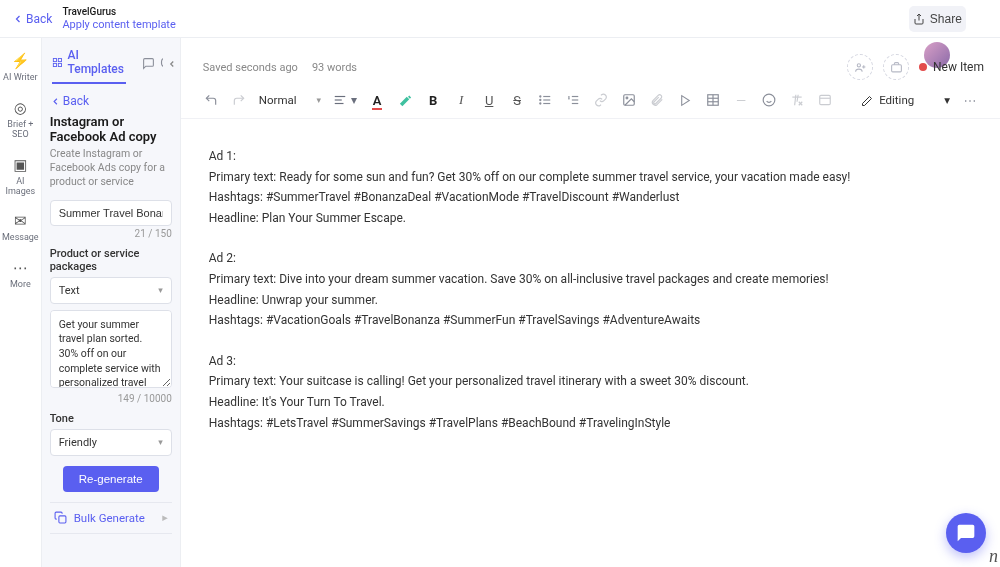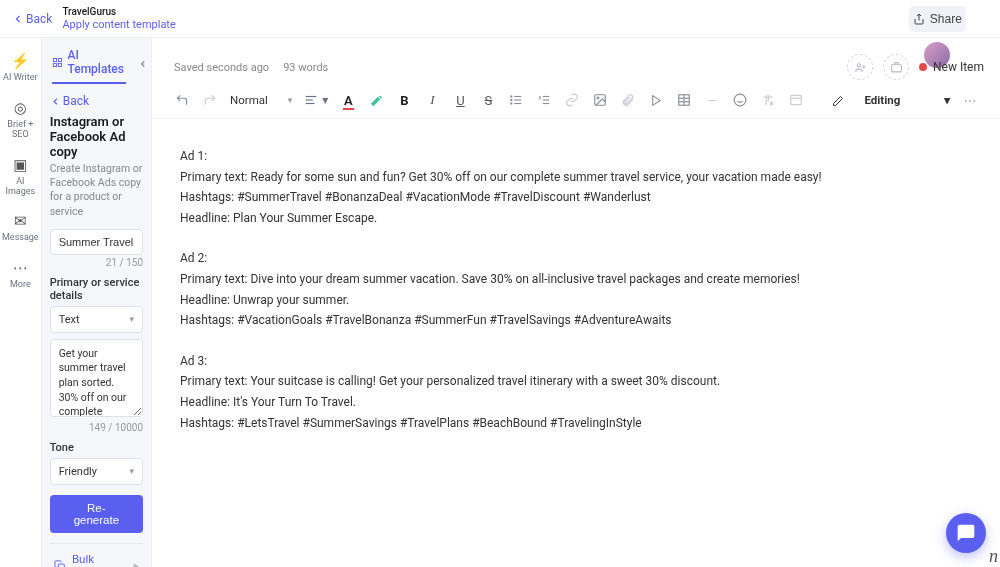--- a/index.html
+++ b/index.html
@@ -60,21 +60,21 @@
 .normal-sel { display: flex; align-items: center; gap: 20px; font-size: 11.5px; color: #333; cursor: pointer; }
 .normal-sel .car { color: #999; font-size: 9px; }
 .align-sel { display: flex; align-items: center; gap: 4px; cursor: pointer; }
 .color-A { position: relative; font-weight: 600; font-size: 13px; color: #222; }
 .color-A::after { content:""; position:absolute; left:-1px; right:-1px; bottom:-2px; height:2px; background:#e34b4b; }
 .highlight-ic { color: #3fc1a0; }
 .bold { font-weight: 700; color: #222; }
 .ital { font-style: italic; font-family: serif; color: #555; }
 .under { text-decoration: underline; color: #555; }
 .strike { text-decoration: line-through; color: #555; }
-.editing-sel { display: flex; align-items: flex-end; gap: 20px; font-size: 11.5px; color: #333; cursor: pointer; margin-left: 4px; font-weight: bold; }
+.editing-sel { display: flex; align-items: flex-end; gap: 6px; font-size: 11.5px; color: #333; cursor: pointer; margin-left: 4px; }
 .sp { flex: 1; }
 
 .doc { padding: 28px 28px; font-size: 12px; color: #333; line-height: 1.55; }
 .doc p { margin-bottom: 2px; }
 .doc .block { margin-bottom: 22px; }
 
 
 .chat-bubble { position: absolute; right: 14px; bottom: 14px; width: 40px; height: 40px; border-radius: 50%; background: #5a5ff0; display: flex; align-items: center; justify-content: center; color: #fff; cursor: pointer; box-shadow: 0 4px 12px rgba(90,95,240,0.4); }
 .corner-n { position: absolute; right: 2px; bottom: 0; font-style: italic; font-family: serif; font-size: 18px; color: #555; }
 
@@ -172,21 +172,21 @@
         </svg>
       <span>Back</span>
     </div>
 
     <h2>Instagram or Facebook Ad copy</h2>
     <div class="desc">Create Instagram or Facebook Ads copy for a product or service</div>
 
     <input class="input" value="Summer Travel Bonanza" style="">
     <div class="counter">21 / 150</div>
 
-    <div class="field-label">Primary or service details</div>
+    <div class="field-label">Product or service packages</div>
     <div class="select">
       <span>Text</span>
       <span class="chevd">▾</span>
     </div>
     <div style="height:6px"></div>
     <textarea class="textarea" style="">Get your summer travel plan sorted. 30% off on our complete service with personalized travel intineraries, flight bookings, hotel bookings, and more.</textarea>
     <div class="counter">149 / 10000</div>
 
     <div class="field-label">Tone</div>
     <div class="select">

